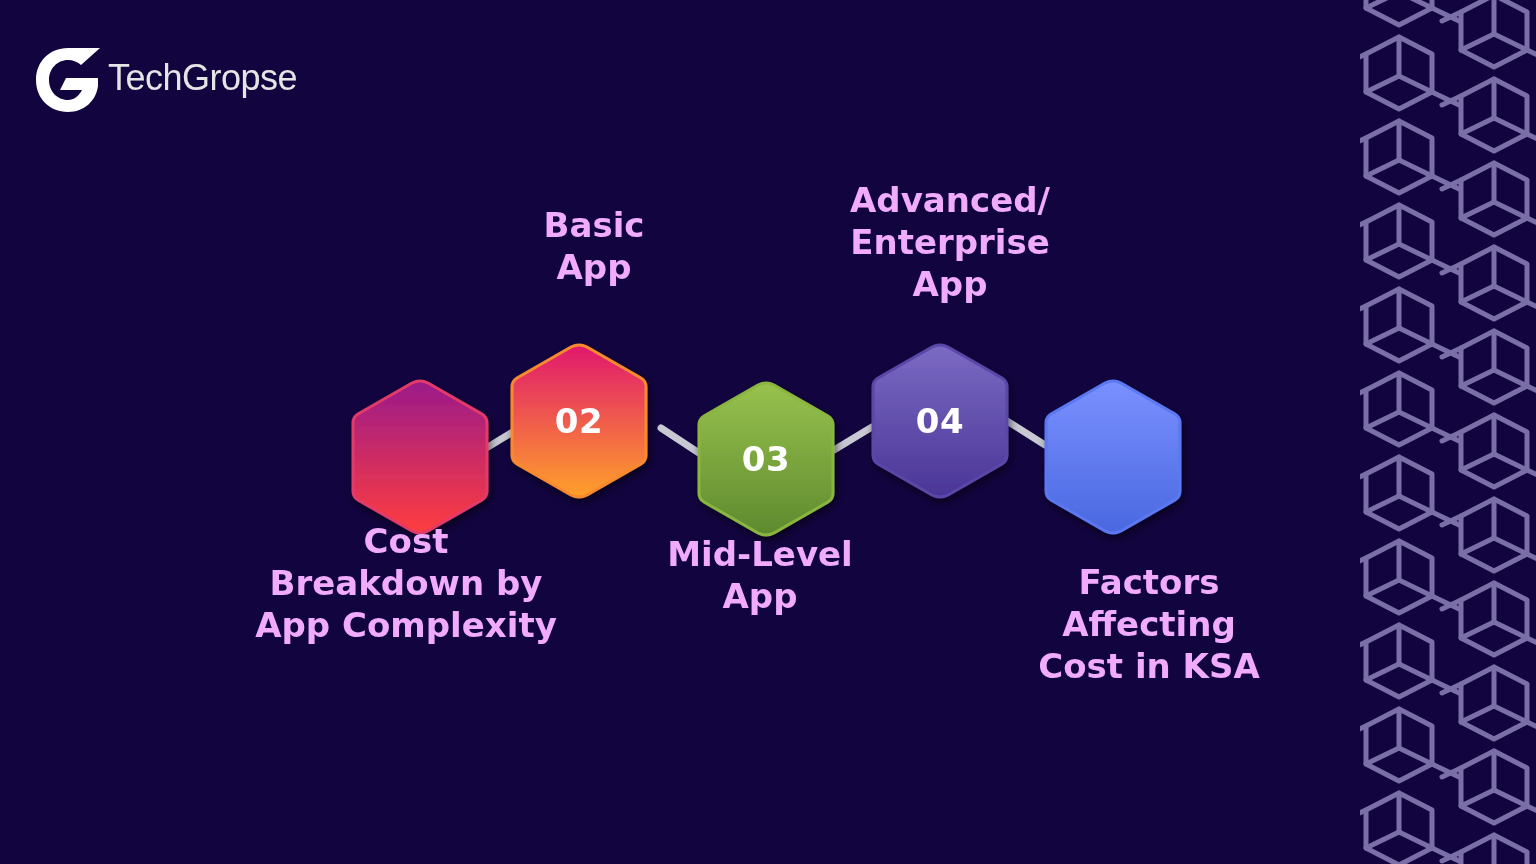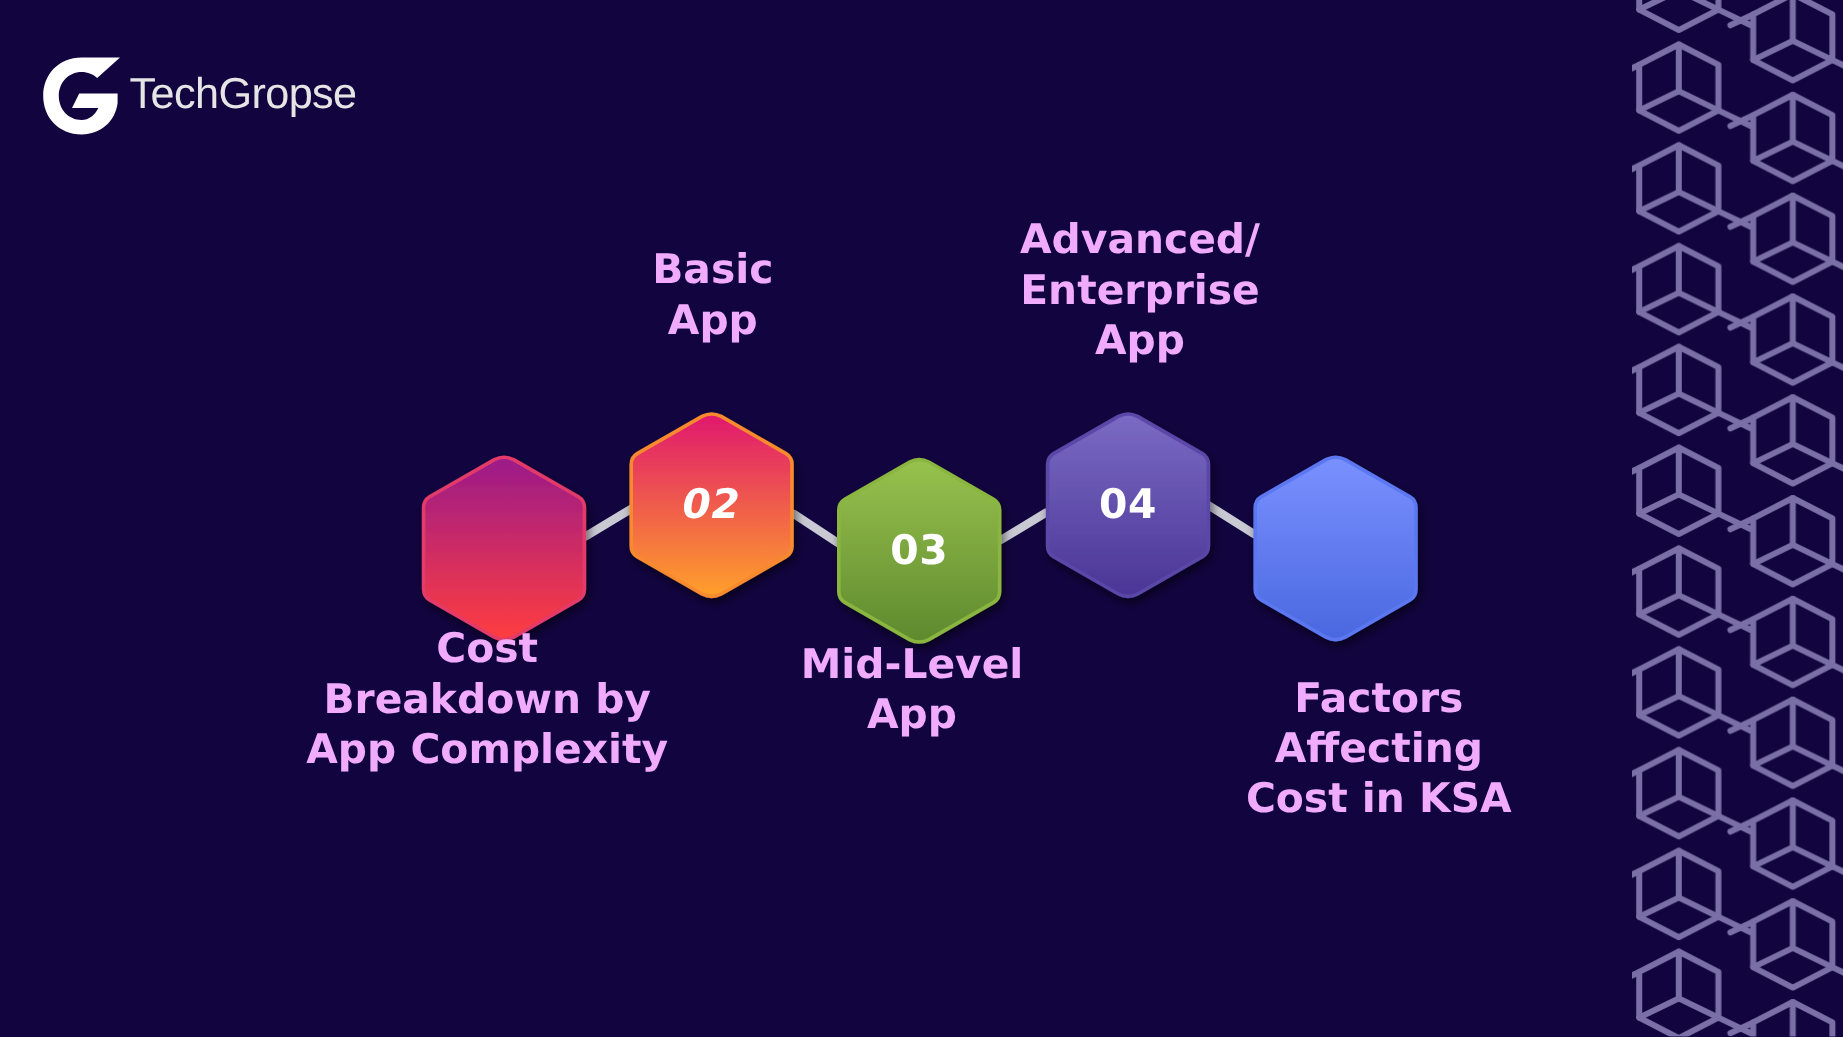--- a/index.html
+++ b/index.html
@@ -73,21 +73,21 @@
     </filter>
   </defs>
 </svg>
 
 <div class="hex" style="left:350px; top:378px;">
   <svg viewBox="0 0 140 158">
     <path d="M70 3 Q74 3 78 5 L132 36 Q137 39 137 45 L137 113 Q137 119 132 122 L78 153 Q70 157 62 153 L8 122 Q3 119 3 113 L3 45 Q3 39 8 36 L62 5 Q66 3 70 3 Z" fill="url(#g1)" stroke="#e23a6a" stroke-width="3" filter="url(#hexshadow)"></path>
   </svg>
 </div>
 
-<div class="hex" style="left:523px; top:342px;font-style:italic;">
+<div class="hex" style="left:509px; top:342px;">
   <svg viewBox="0 0 140 158">
     <path d="M70 3 Q74 3 78 5 L132 36 Q137 39 137 45 L137 113 Q137 119 132 122 L78 153 Q70 157 62 153 L8 122 Q3 119 3 113 L3 45 Q3 39 8 36 L62 5 Q66 3 70 3 Z" fill="url(#g2)" stroke="#f7892e" stroke-width="3" filter="url(#hexshadow)"></path>
   </svg>
   <div class="hex-num">02</div>
 </div>
 
 <div class="hex" style="left:696px; top:380px;">
   <svg viewBox="0 0 140 158">
     <path d="M70 3 Q74 3 78 5 L132 36 Q137 39 137 45 L137 113 Q137 119 132 122 L78 153 Q70 157 62 153 L8 122 Q3 119 3 113 L3 45 Q3 39 8 36 L62 5 Q66 3 70 3 Z" fill="url(#g3)" stroke="#8ab640" stroke-width="3" filter="url(#hexshadow)"></path>
   </svg>

